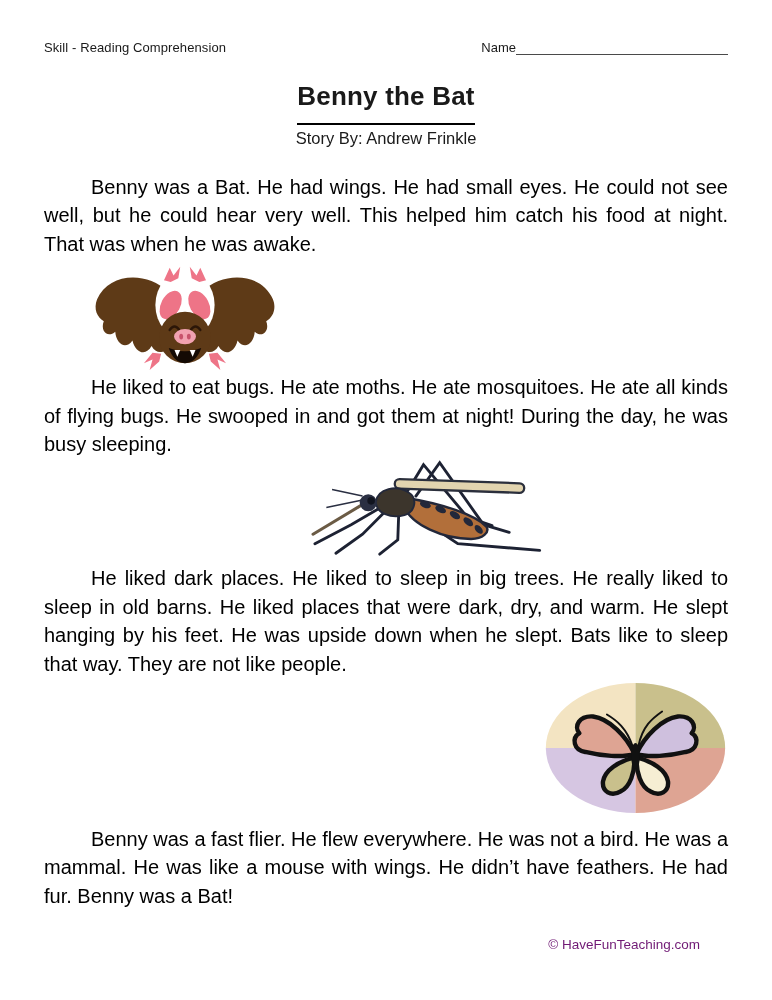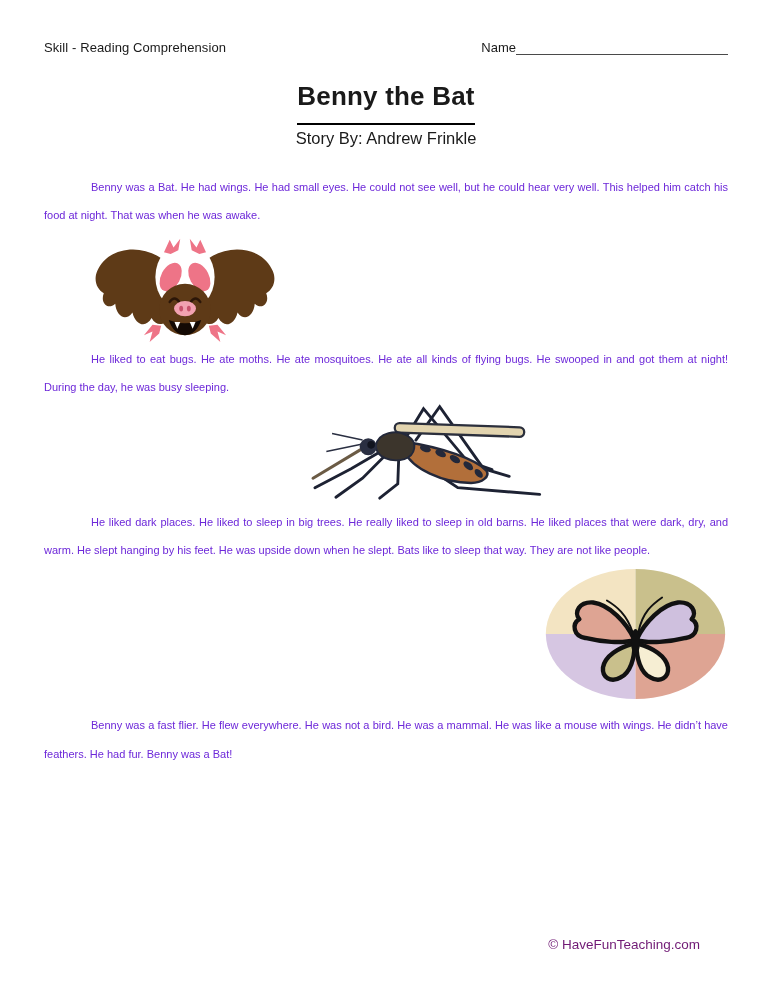--- a/index.html
+++ b/index.html
@@ -19,22 +19,22 @@
   
   .titleblock{text-align:center;margin-top:26px;}
   .titleblock h1{
     display:inline-block;margin:0;font-size:26px;font-weight:bold;
     border-bottom:2.6px solid #000;padding-bottom:11px;letter-spacing:.2px;
   }
   .byline{font-size:16.5px;margin-top:4px;}
 
   
   .para{
-    margin:0;font-size:11px;line-height:28.4px;text-align:justify;
-    text-indent:47px;color:#6d28d9;
+    margin:0;font-size:20px;line-height:28.4px;text-align:justify;
+    text-indent:47px;color:#000000;
   }
   .p1{margin-top:25px;}
   .p2{margin-top:3px;}
   .p3{margin-top:6px;}
   .p4{margin-top:10px;}
 
   
   .figure{line-height:0;}
   .fig-bat{margin:5px 0 3px 41px;}
   .fig-mosquito{margin:0 0 4px 252px;}

